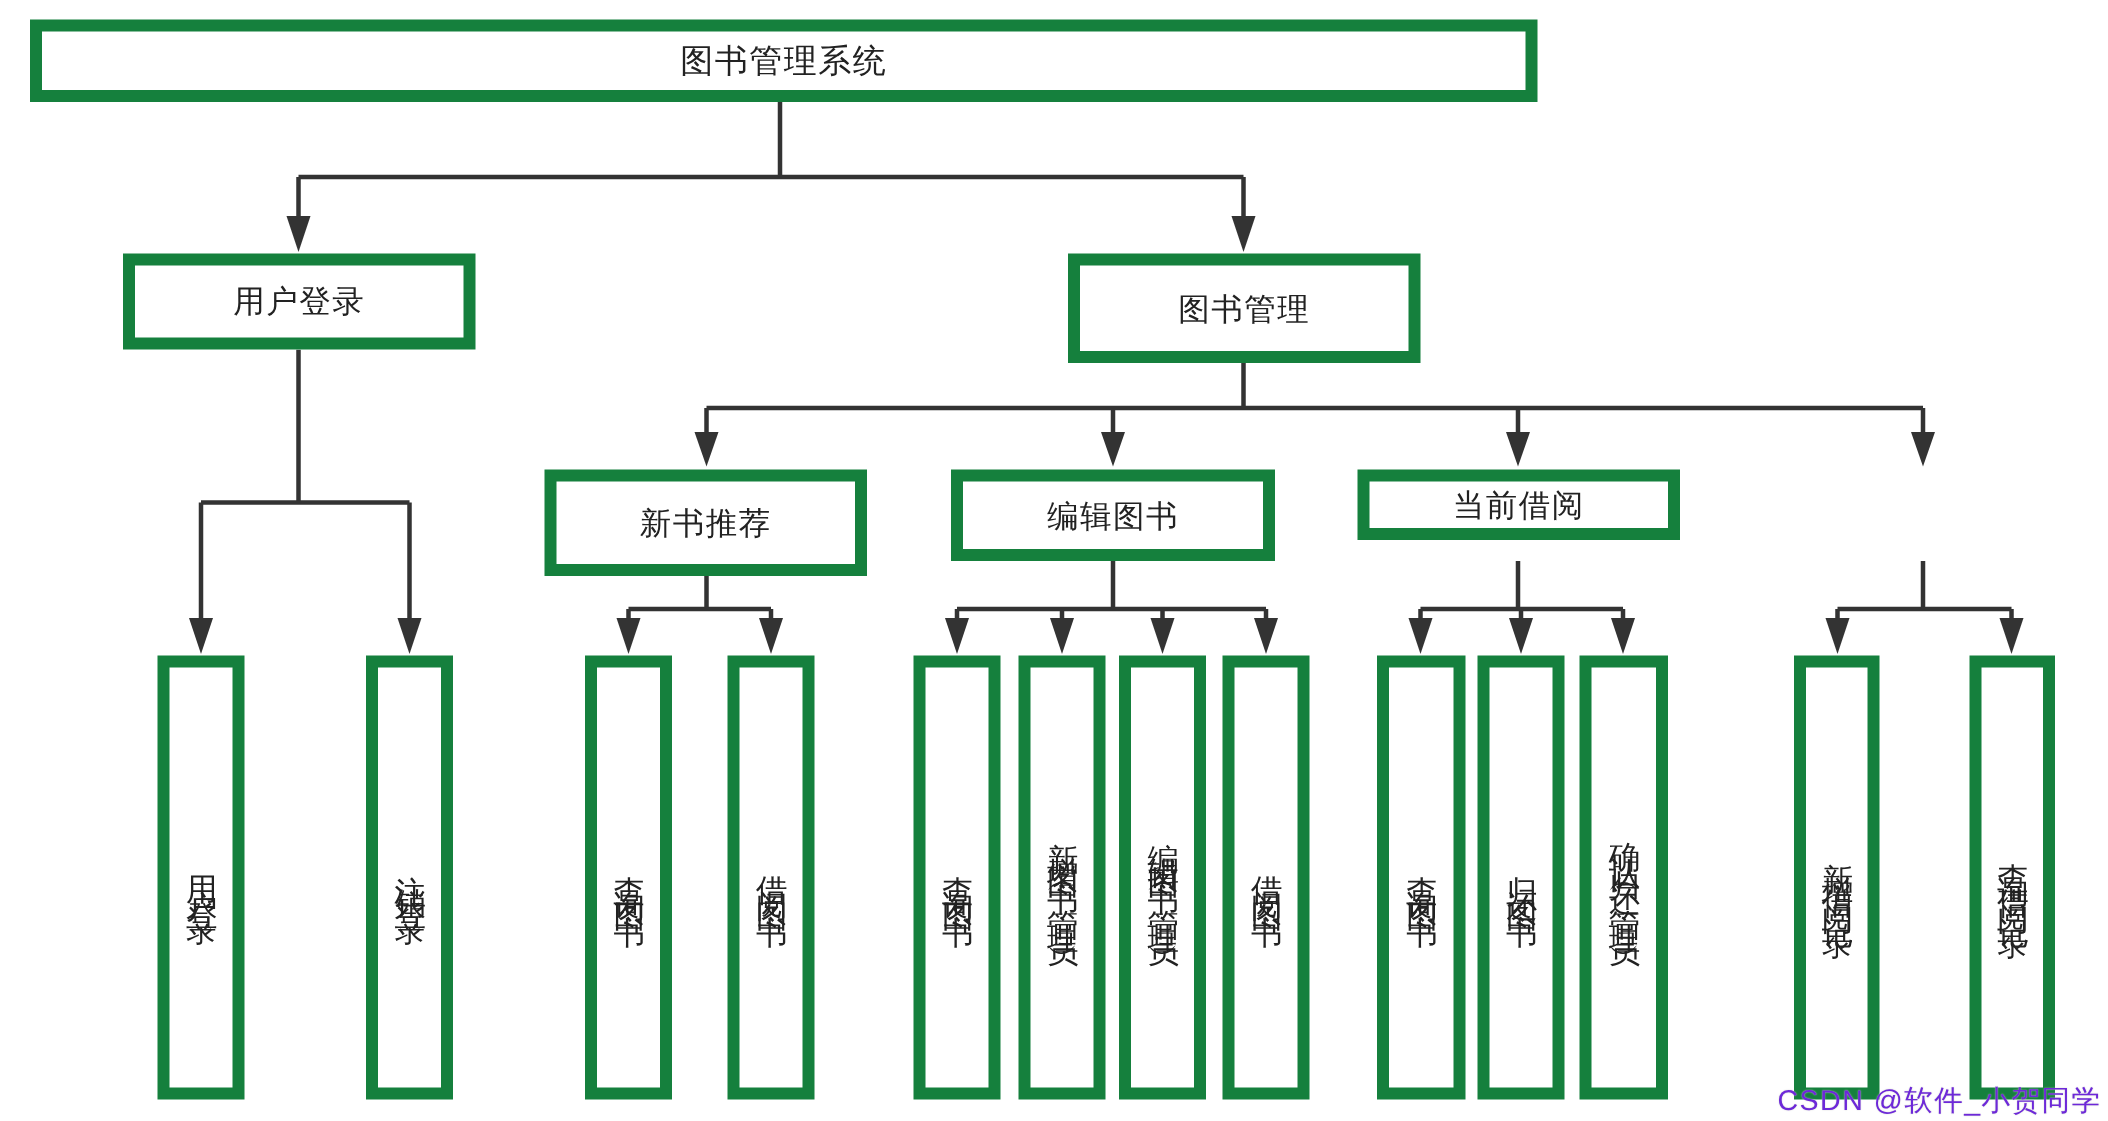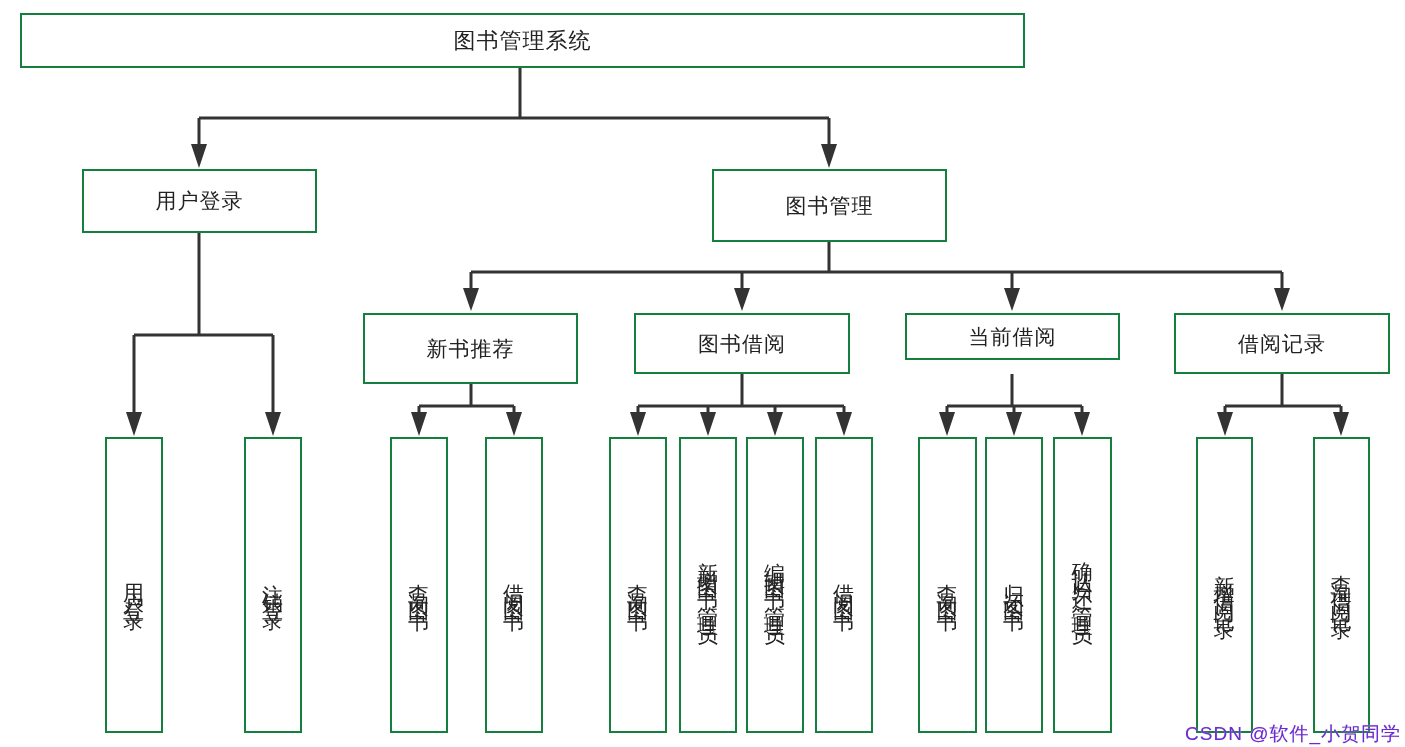--- a/index.html
+++ b/index.html
@@ -14,21 +14,21 @@
   #connectors {
     position: absolute;
     left: 0; top: 0;
     width: 1405px; height: 747px;
     pointer-events: none;
   }
   .node {
     position: absolute;
     box-sizing: border-box;
     background: #ffffff;
-    border: 2px solid #15803d;
+    border: 8px solid #15803d;
     color: #222222;
     display: flex;
     align-items: center;
     justify-content: center;
     text-align: center;
   }
   .node.h { font-size: 21px; letter-spacing: 1px; }
   .node.root { font-size: 22px; }
   .node.v .vt {
     writing-mode: vertical-rl;
@@ -85,23 +85,22 @@
       <polygon points="1333,412 1349,412 1341,436"></polygon>
     </g>
   </svg>
 
   <div class="node h root" style="left:20px;top:13px;width:1005px;height:55px">图书管理系统</div>
 
   <div class="node h" style="left:82px;top:169px;width:235px;height:64px">用户登录</div>
   <div class="node h" style="left:712px;top:169px;width:235px;height:73px">图书管理</div>
 
   <div class="node h" style="left:363px;top:313px;width:215px;height:71px">新书推荐</div>
-  <div class="node h" style="left:634px;top:313px;width:216px;height:61px">图书借阅</div>
+  <div class="node h" style="left:634px;top:313px;width:216px;height:61px">编辑图书</div>
   <div class="node h" style="left:905px;top:313px;width:215px;height:47px">当前借阅</div>
-  <div class="node h" style="left:1174px;top:313px;width:216px;height:61px">借阅记录</div>
 
   <div class="node v" style="left:105px;top:437px;width:58px;height:296px">
     <span class="vt">用户登录</span>
   </div>
   <div class="node v" style="left:244px;top:437px;width:58px;height:296px">
     <span class="vt">注销登录</span>
   </div>
 
   <div class="node v" style="left:390px;top:437px;width:58px;height:296px">
     <span class="vt">查询图书</span>

